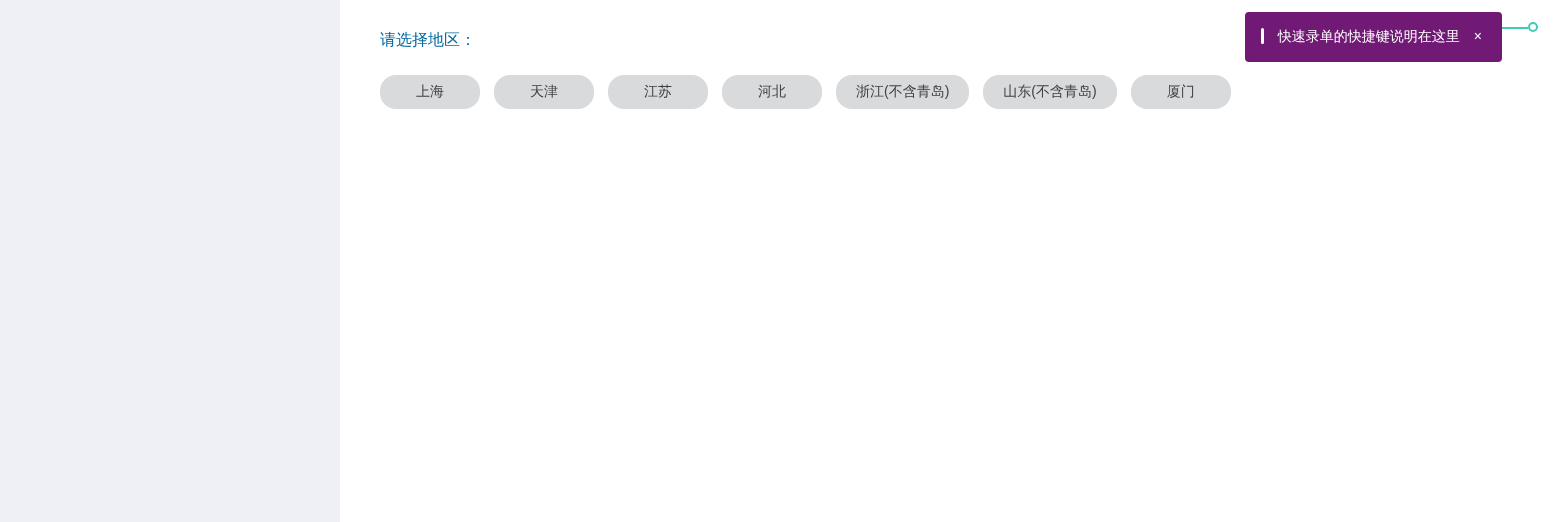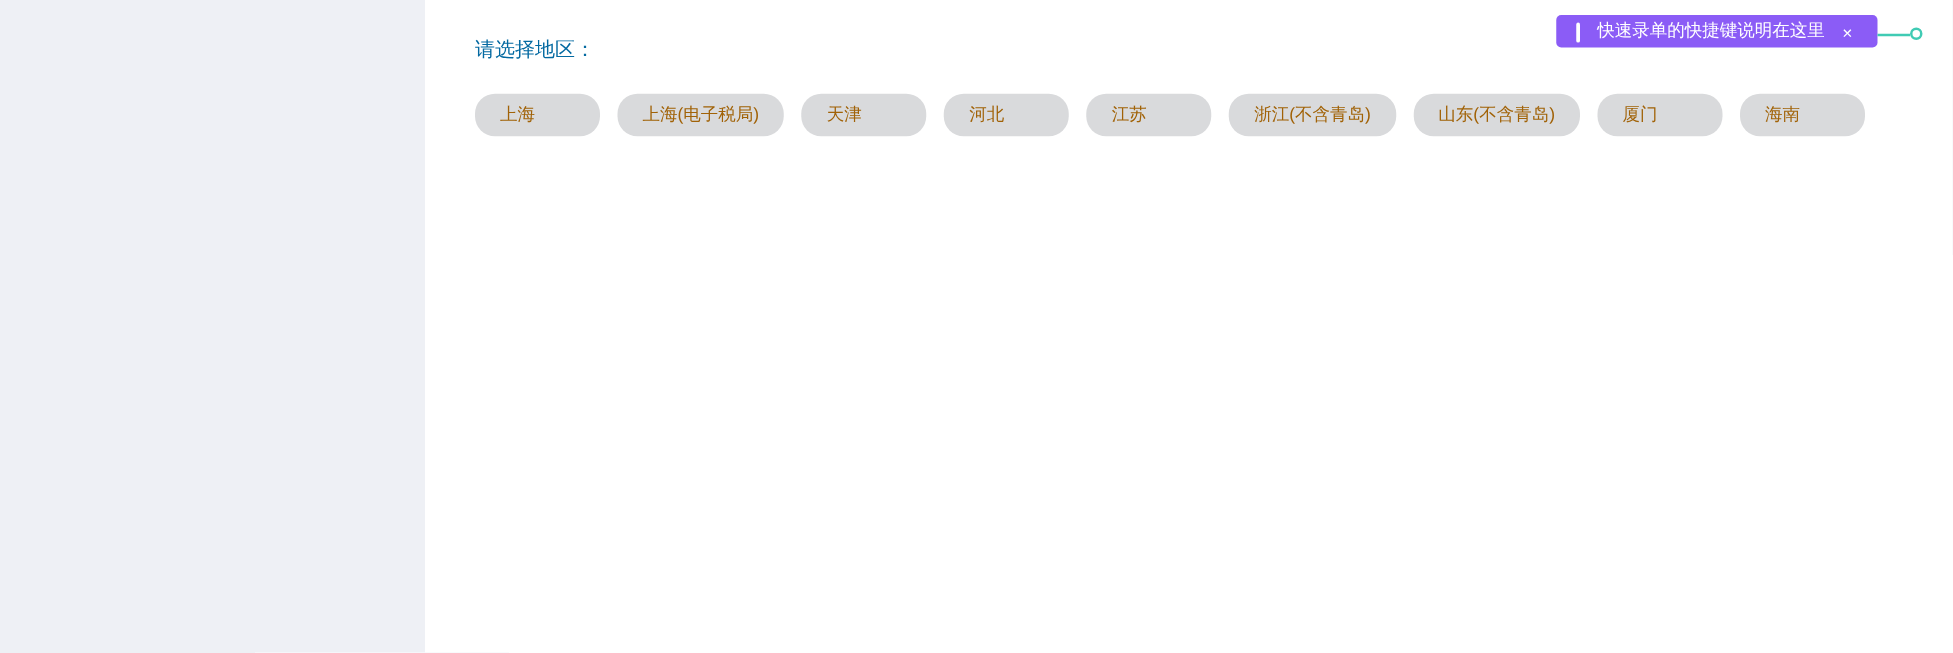--- a/index.html
+++ b/index.html
@@ -44,43 +44,43 @@
     }
 
     .region-buttons {
       display: flex;
       flex-wrap: wrap;
       gap: 14px;
     }
 
     .region-btn {
       background: #d9dadc;
-      color: #a16207;
+      color: #404040;
       border: none;
       border-radius: 16px;
       padding: 8px 20px;
       font-size: 14px;
       cursor: pointer;
       white-space: nowrap;
       min-width: 100px;
-      text-align: left;
+      text-align: center;
     }
 
     
     .tooltip-banner {
       position: absolute;
       top: 12px;
       right: 60px;
-      background: #8b5cf6;
+      background: #701a75;
       color: #ffffff;
-      padding: 4px 16px;
+      padding: 16px 16px;
       border-radius: 4px;
       font-size: 14px;
       display: flex;
-      align-items: flex-end;
+      align-items: flex-start;
       gap: 10px;
       white-space: nowrap;
     }
 
     .tooltip-banner::before {
       content: '';
       display: inline-block;
       width: 3px;
       height: 16px;
       background: #ffffff;
@@ -123,28 +123,26 @@
 <body>
 
 <div class="left-sidebar"></div>
 
 <div class="main-content">
 
   <div class="page-title">请选择地区：</div>
 
   <div class="region-buttons" id="region-buttons">
       <button class="region-btn">上海</button>
-      <button class="region-btn">上海(电子税局)</button>
       <button class="region-btn">天津</button>
+      <button class="region-btn">江苏</button>
       <button class="region-btn">河北</button>
-      <button class="region-btn">江苏</button>
       <button class="region-btn">浙江(不含青岛)</button>
       <button class="region-btn">山东(不含青岛)</button>
       <button class="region-btn">厦门</button>
-      <button class="region-btn">海南</button>
     </div>
 
 </div>
 
 <div class="tooltip-banner">
   <span>快速录单的快捷键说明在这里</span>
   <button class="tooltip-close">×</button>
 </div>
 
 <div class="tooltip-line"></div>

